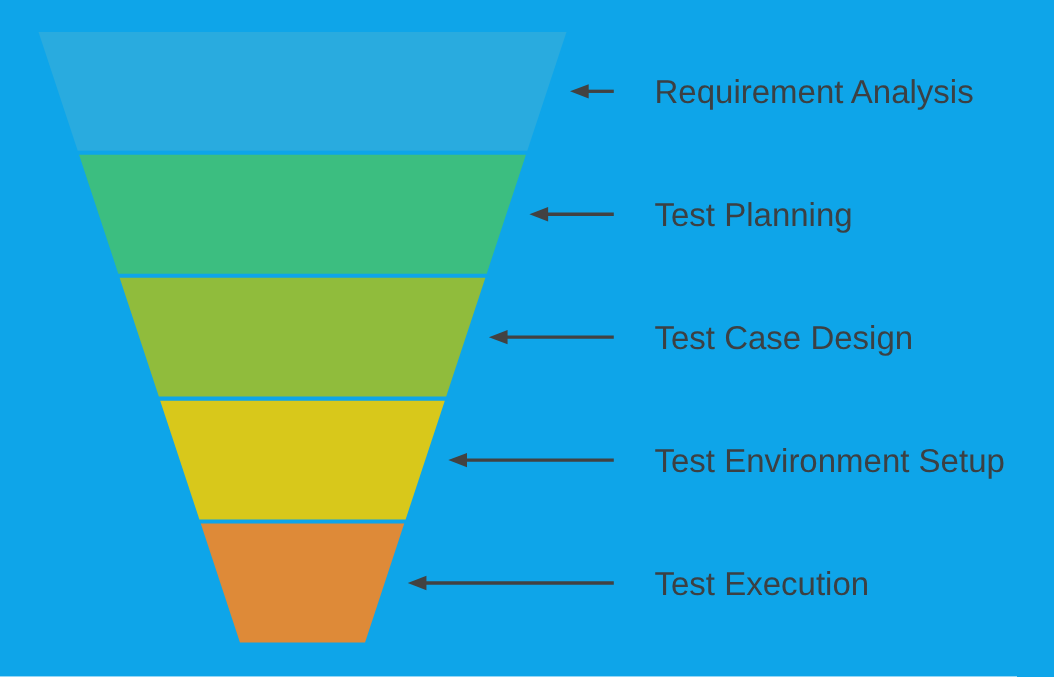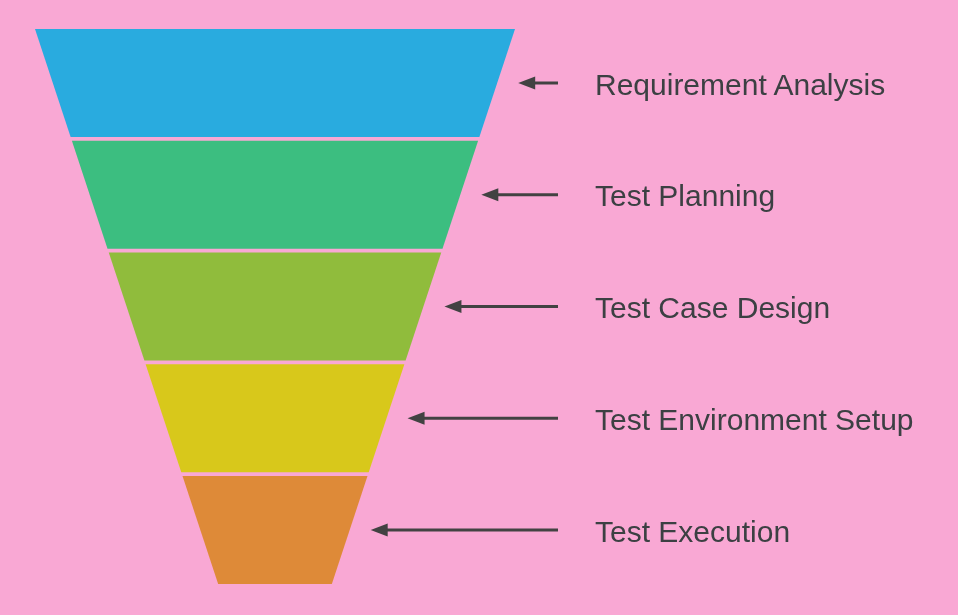--- a/index.html
+++ b/index.html
@@ -4,21 +4,21 @@
 <style>
   html, body {
     margin: 0;
     padding: 0;
     background: #ffffff;
   }
   .canvas {
     position: relative;
     width: 958px;
     height: 615px;
-    background: #f9a8d4;
+    background: #0ea5e9;
     overflow: hidden;
     font-family: "Liberation Sans", sans-serif;
   }
   svg text.stage-label {
     font-family: "Liberation Sans", sans-serif;
     font-size: 30px;
     font-weight: 400;
   }
 </style>
 </head>

